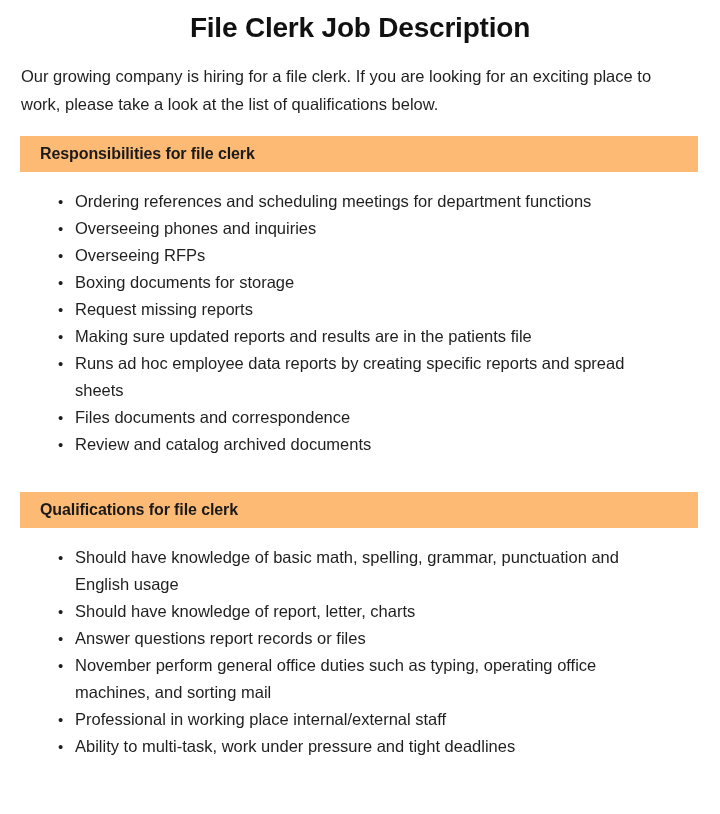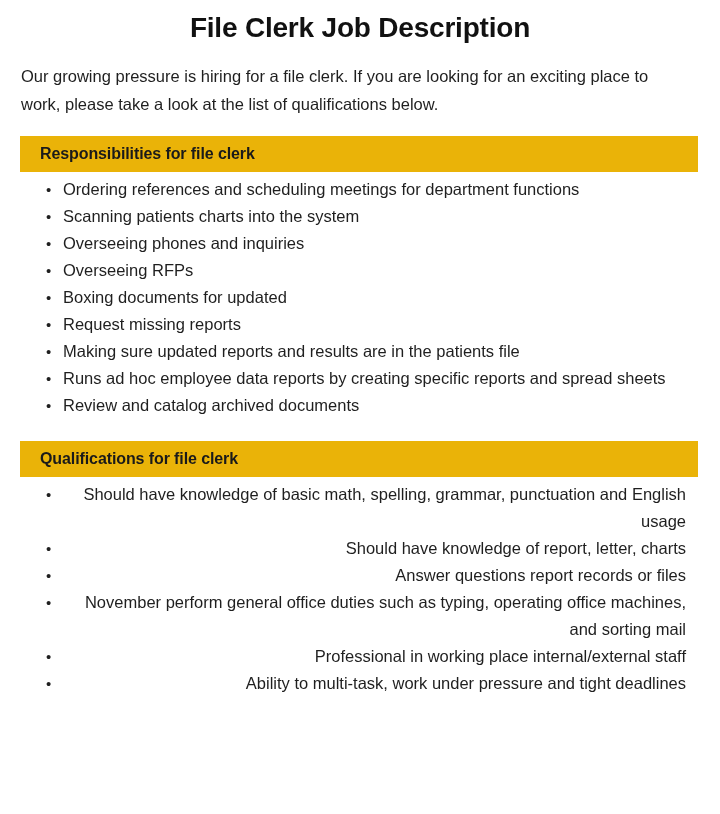--- a/index.html
+++ b/index.html
@@ -35,76 +35,76 @@
     font-size: 16.5px;
     line-height: 28px;
     color: #1f1f1f;
     margin: 0;
     padding: 12px 28px 0 21px;
   }
   .section {
     margin: 0;
   }
   .section-header {
-    background: #eab308;
+    background: #fdba74;
     margin: 0 22px 0 20px;
     padding: 8px 0 8px 20px;
     font-size: 16px;
     font-weight: bold;
     color: #1a1a1a;
     line-height: 20px;
     letter-spacing: -0.1px;
   }
   .sec-responsibilities { margin-top: 18px; }
   .sec-qualifications { margin-top: 18px; }
 
   ul.bullet-list {
     list-style: none;
     margin: 0;
-    padding: 4px;
+    padding: 16px;
   }
   ul.bullet-list li {
     position: relative;
     font-size: 16.5px;
     line-height: 27px;
     color: #1f1f1f;
     padding: 0 30px 0 59px;
   }
   ul.bullet-list li::before {
     content: "\2022";
     position: absolute;
     left: 42px;
     top: 0;
     font-size: 15px;
     line-height: 27px;
     color: #1f1f1f;
   }
   .list-responsibilities { padding-top: 24px; }
-  .list-qualifications { padding-top: 24px; text-align: right; }
+  .list-qualifications { padding-top: 24px; }
 </style>
 </head>
 <body>
 
 <div class="page">
 
   <h1 class="doc-title">File Clerk Job Description</h1>
 
-  <p class="intro">Our growing pressure is hiring for a file clerk. If you are looking for an exciting place to work, please take a look at the list of qualifications below.</p>
+  <p class="intro">Our growing company is hiring for a file clerk. If you are looking for an exciting place to work, please take a look at the list of qualifications below.</p>
 
   <div class="section sec-responsibilities">
     <div class="section-header">Responsibilities for file clerk</div>
     <ul class="bullet-list list-responsibilities">
       <li>Ordering references and scheduling meetings for department functions</li>
-      <li>Scanning patients charts into the system</li>
       <li>Overseeing phones and inquiries</li>
       <li>Overseeing RFPs</li>
-      <li>Boxing documents for updated</li>
+      <li>Boxing documents for storage</li>
       <li>Request missing reports</li>
       <li>Making sure updated reports and results are in the patients file</li>
       <li>Runs ad hoc employee data reports by creating specific reports and spread sheets</li>
+      <li>Files documents and correspondence</li>
       <li>Review and catalog archived documents</li>
     </ul>
   </div>
 
   <div class="section sec-qualifications">
     <div class="section-header">Qualifications for file clerk</div>
     <ul class="bullet-list list-qualifications">
       <li>Should have knowledge of basic math, spelling, grammar, punctuation and English usage</li>
       <li>Should have knowledge of report, letter, charts</li>
       <li>Answer questions report records or files</li>

